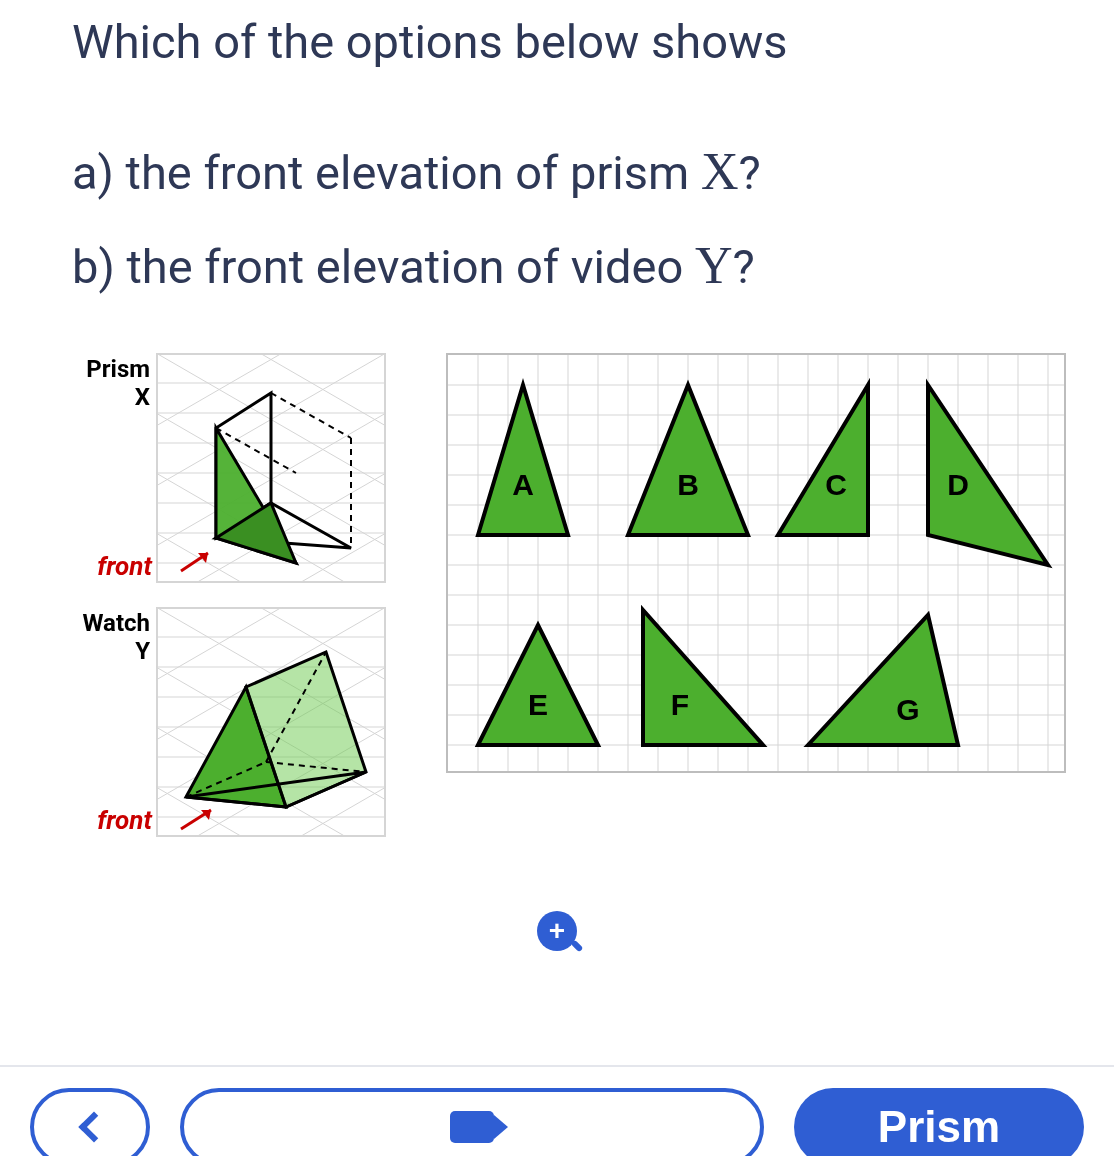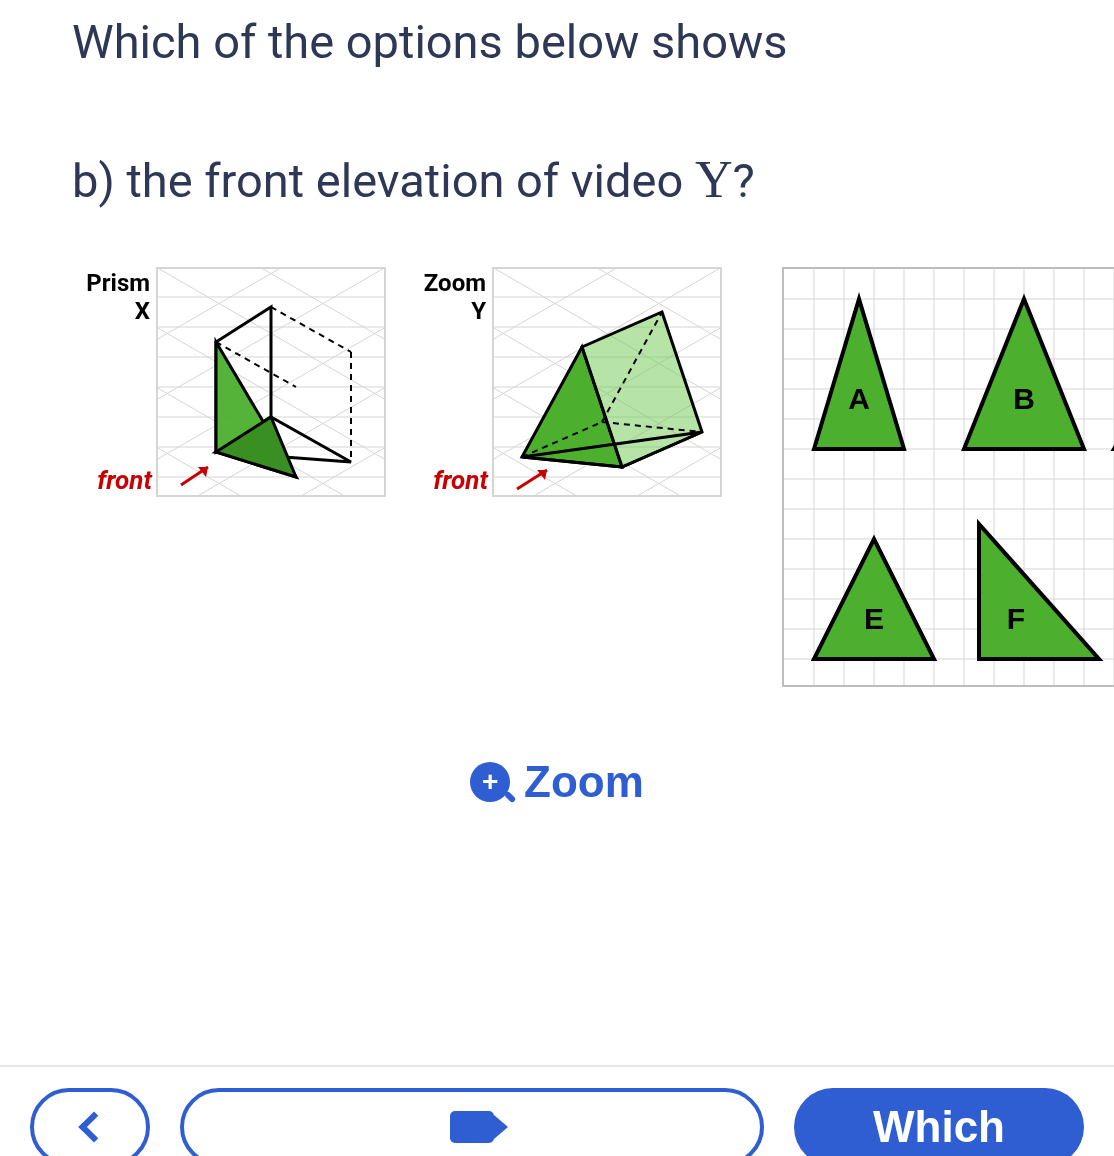--- a/index.html
+++ b/index.html
@@ -10,38 +10,38 @@
     font-family: -apple-system, BlinkMacSystemFont, "Segoe UI", Roboto, sans-serif;
     position: relative;
     overflow: hidden;
   }
   .question-text {
     color: #2e3856;
     font-size: 47px;
     line-height: 1.35;
     padding: 10px 40px 0 72px;
   }
-  .question-line { margin-bottom: 10px; }
+  .question-line { margin-bottom: 2px; }
   .sub-questions {
     color: #2e3856;
     font-size: 47px;
     line-height: 1.8;
     padding: 50px 40px 0 72px;
   }
   .sub-questions .variable {
     font-family: "Times New Roman", serif;
     font-size: 52px;
   }
   .diagram-area {
     display: flex;
     align-items: flex-start;
     padding: 40px 0 0 70px;
     gap: 60px;
   }
-  .prisms-col { display: flex; gap: 20px; }
+  .prisms-col { display: flex; flex-direction: column; gap: 20px; }
   .prism-block { display: flex; align-items: flex-start; }
   .prism-label-col {
     font-weight: 700;
     font-size: 24px;
     color: #000;
     margin-right: 6px;
     width: 80px;
     text-align: right;
     padding-top: 2px;
   }
@@ -183,20 +183,23 @@
   }
 </style>
 </head>
 <body>
 
 <div class="question-text">
   <div class="question-line">Which of the options below shows</div>
 </div>
 
 <div class="sub-questions">
+  <div>
+    <span>a) the front elevation of prism </span><span class="variable">X</span><span>?</span>
+  </div>
   <div>
     <span>b) the front elevation of video </span><span class="variable">Y</span><span>?</span>
   </div>
 </div>
 
 <div class="diagram-area">
   <div class="prisms-col">
 
     <div class="prism-block">
       <div class="prism-label-col">Prism X</div>
@@ -233,21 +236,21 @@
           <polygon points="60,185 140,210 115,150" fill="#3a8f22" stroke="#000" stroke-width="3"></polygon>
 
           <line x1="25" y1="218" x2="52" y2="200" stroke="#c90000" stroke-width="3"></line>
           <polygon points="52,200 42,200 50,210" fill="#c90000"></polygon>
         </svg>
         <div class="front-label">front</div>
       </div>
     </div>
 
     <div class="prism-block">
-      <div class="prism-label-col">Zoom Y</div>
+      <div class="prism-label-col">Watch Y</div>
       <div class="prism-fig">
         <svg width="230" height="230" viewBox="0 0 230 230">
           <rect x="1" y="1" width="228" height="228" fill="#fff" stroke="#d5d5d5" stroke-width="2"></rect>
           <g stroke="#d5d5d5" stroke-width="1">
             <line x1="0" y1="30" x2="230" y2="30"></line>
               <line x1="0" y1="60" x2="230" y2="60"></line>
             <line x1="0" y1="90" x2="230" y2="90"></line>
               <line x1="0" y1="120" x2="230" y2="120"></line>
             <line x1="0" y1="150" x2="230" y2="150"></line>
               <line x1="0" y1="180" x2="230" y2="180"></line>
@@ -341,29 +344,28 @@
       <text x="460" y="365" text-anchor="middle" font-family="sans-serif" font-size="30" font-weight="700">G</text>
     </svg>
   </div>
 </div>
 
 <div class="zoom-row">
   <button class="zoom-btn">
     <span class="zoom-icon">
         <span class="zoom-plus">+</span>
       </span>
-    <span>Zoom</span>
   </button>
 </div>
 
 <div class="divider"></div>
 
 <div class="bottom-bar">
   <button class="back-btn">
     <span class="back-chevron"></span>
   </button>
   <button class="watch-btn">
     <span class="video-icon"></span>
   </button>
   <button class="answer-btn">
-    <span>Which</span>
+    <span>Prism</span>
   </button>
 </div>
 
 </body></html>

